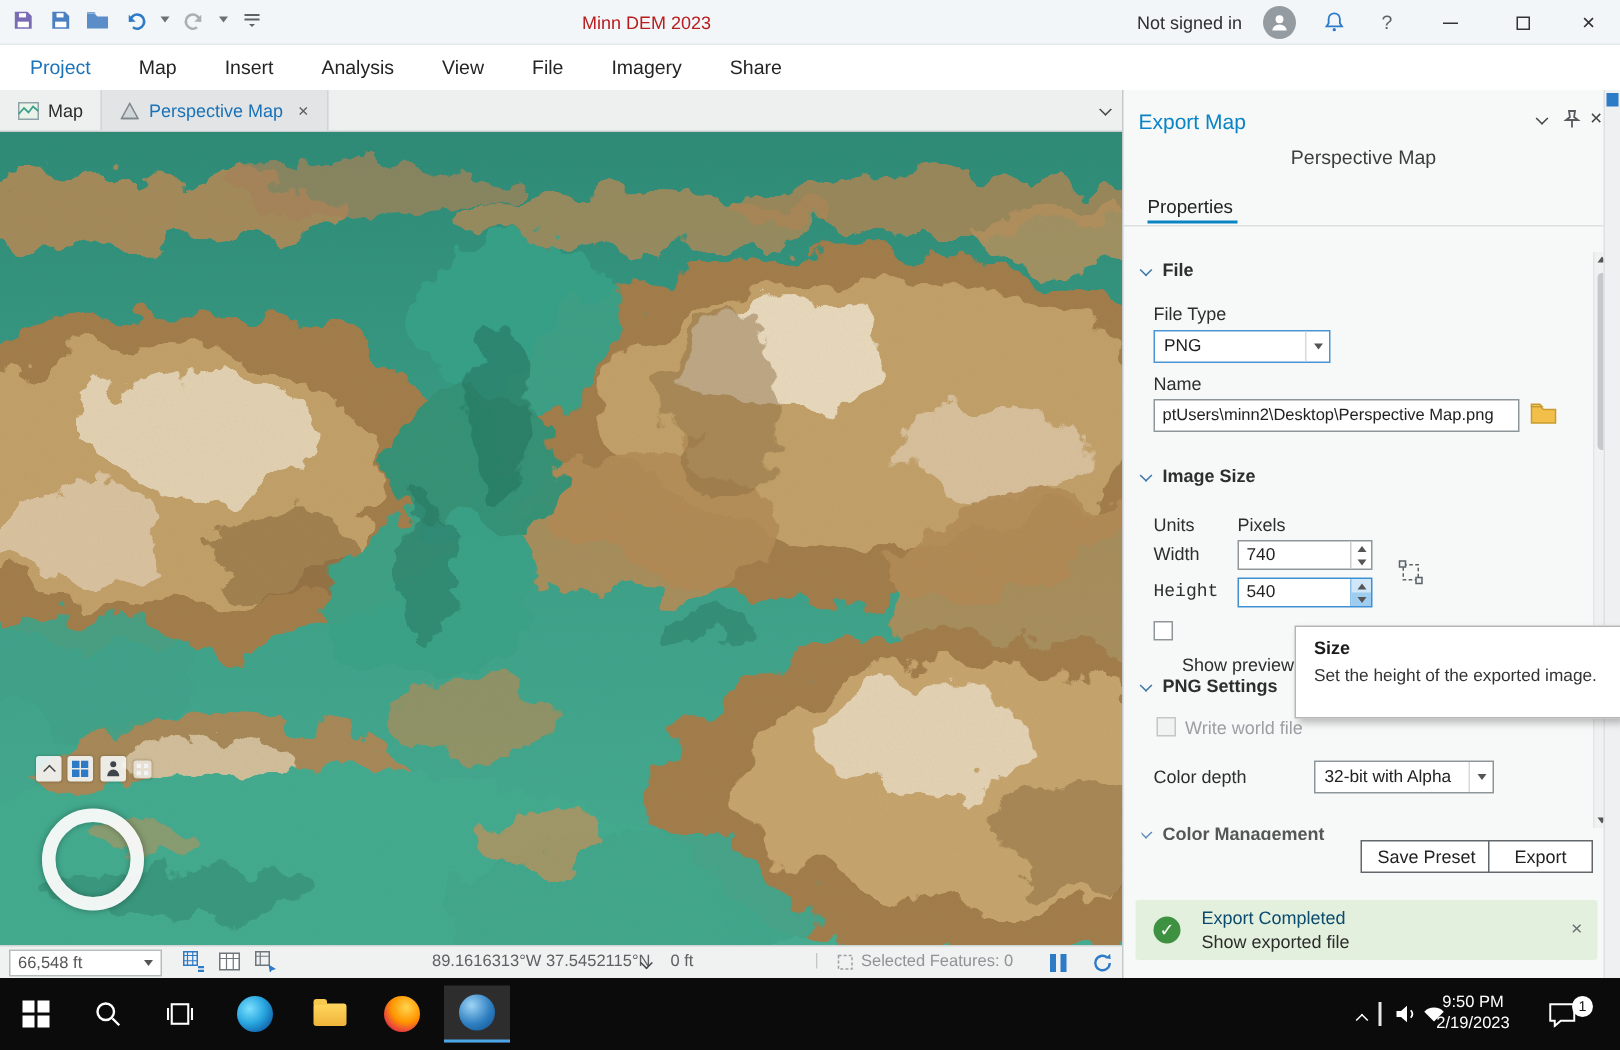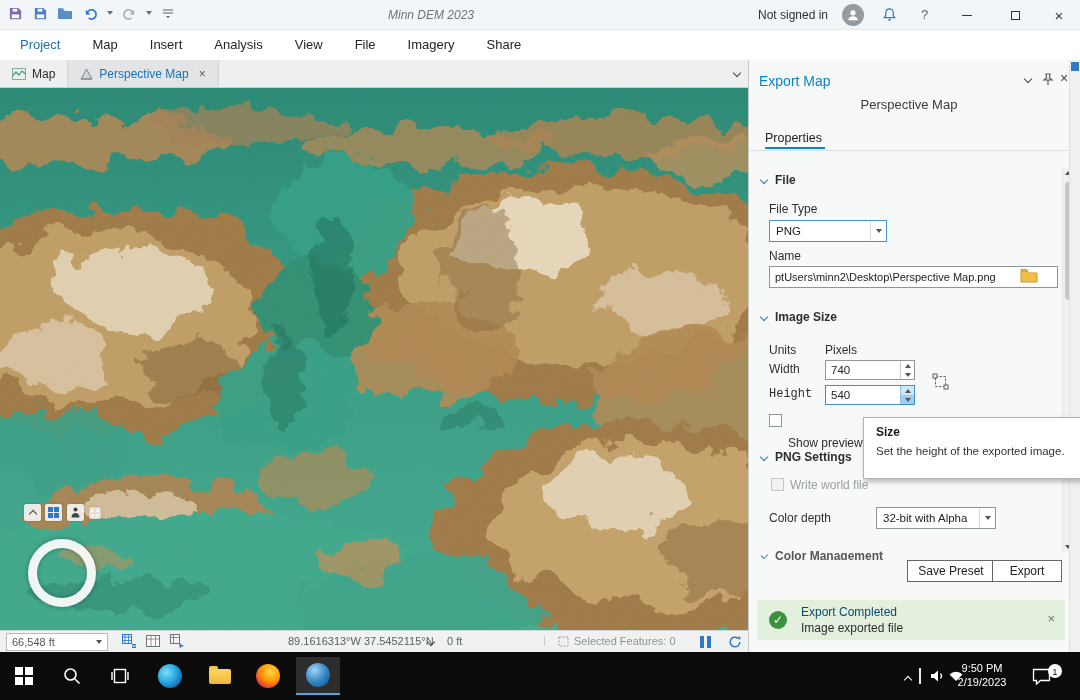--- a/index.html
+++ b/index.html
@@ -7,21 +7,21 @@
   body {
     position:relative; overflow:hidden; background:#fff;
     font-family:"Liberation Sans","DejaVu Sans",sans-serif; font-size:12px; color:#333;
   }
 
   
   #titlebar { position:absolute; top:0; left:0; width:1080px; height:30px; background:#f2f6f9; border-bottom:1px solid #e4e9ed; }
   .qat { position:absolute; left:6px; top:4px; display:flex; align-items:center; gap:7px; }
   .qat-ic { width:18px; height:18px; display:flex; align-items:center; justify-content:center; }
   .mini-dd { width:0;height:0;border-left:3px solid transparent;border-right:3px solid transparent;border-top:4px solid #6a7074; margin-left:1px;}
-  #app-title { position:absolute; left:388px; top:8px; font-size:12px; color:#737373;font-style:italic; }
+  #app-title { position:absolute; left:388px; top:8px; font-size:12px; color:#b91c1c; }
   #cmd-search { position:absolute; left:496px; top:5px; width:180px; height:20px; background:#fff; border:1px solid #c6cdd2; border-radius:10px; display:flex; align-items:center; gap:6px; padding:0 9px; }
   #cmd-search span { color:#8a9299; font-style:italic; font-size:11px; white-space:nowrap; }
   #signin { position:absolute; left:758px; top:8px; color:#2f2f2f; }
   #avatar { position:absolute; left:842px; top:4px; width:22px; height:22px; border-radius:50%; background:#949ba1; display:flex; align-items:center; justify-content:center; }
   #bell { position:absolute; left:882px; top:7px; }
   #help { position:absolute; left:921px; top:7px; color:#5c6266; font-size:13px; }
   .winbtn { position:absolute; top:0; width:38px; height:30px; display:flex; align-items:center; justify-content:center; color:#333; }
   #btn-min { left:948px; } #btn-max { left:996px; } #btn-close { left:1040px; font-size:15px; }
   .max-box { width:9px; height:9px; border:1px solid #333; }
   .min-bar { width:10px; height:1px; background:#333; }
@@ -387,21 +387,21 @@
   <span class="chev blue" style="position:absolute; left:12px; top:117px;"></span>
   <span class="sect" style="left:26px; top:113px;">File</span>
   <span class="lbl" style="left:20px; top:142px;">File Type</span>
   <div class="dd focus" style="left:20px; top:160px; width:118px;">
     <span class="dtext">PNG</span>
     <span class="dbtn">
         <span class="tri-d"></span>
       </span>
   </div>
   <span class="lbl" style="left:20px; top:189px;">Name</span>
-  <input class="txt" style="left: 20px; top: 206px; width: 289px;" value="ptUsers\minn2\Desktop\Perspective Map.png">
+  <input class="txt" style="left: 20px; top: 206px; width: 244px;" value="ptUsers\minn2\Desktop\Perspective Map.png">
   <span style="position:absolute; left:271px; top:208px;">
     <svg width="18" height="15" viewBox="0 0 18 15">
         <path d="M1 3h6l2 2h8v9H1z" fill="#f2c04a" stroke="#c99a2e"></path>
         <path d="M1 3V1.5h5.5L8 3z" fill="#f6d277" stroke="#c99a2e"></path>
       </svg>
   </span>
 
   <span class="chev blue" style="position:absolute; left:12px; top:254px;"></span>
   <span class="sect" style="left:26px; top:250px;">Image Size</span>
   <span class="lbl" style="left:20px; top:283px;">Units</span>
@@ -456,21 +456,21 @@
     <span class="chev blue" style="margin-top:3px;"></span>
     <span class="sect" style="position:static;">Color Management</span>
   </div>
 
   <div class="btn" style="left:158px; top:500px; width:88px;">Save Preset</div>
   <div class="btn" style="left:243px; top:500px; width:70px;">Export</div>
 
   <div id="toast">
     <span class="check">✓</span>
     <span class="t1">Export Completed</span>
-    <span class="t2">Image exported file</span>
+    <span class="t2">Show exported file</span>
     <span class="tx">×</span>
   </div>
 
   <div id="psb">
     <span class="a-up tri-u-sm"></span>
     <span class="a-dn tri-d-sm"></span>
     <div class="thumb"></div>
   </div>
   <div id="gutter"></div>
   <div id="gutter-accent"></div>

